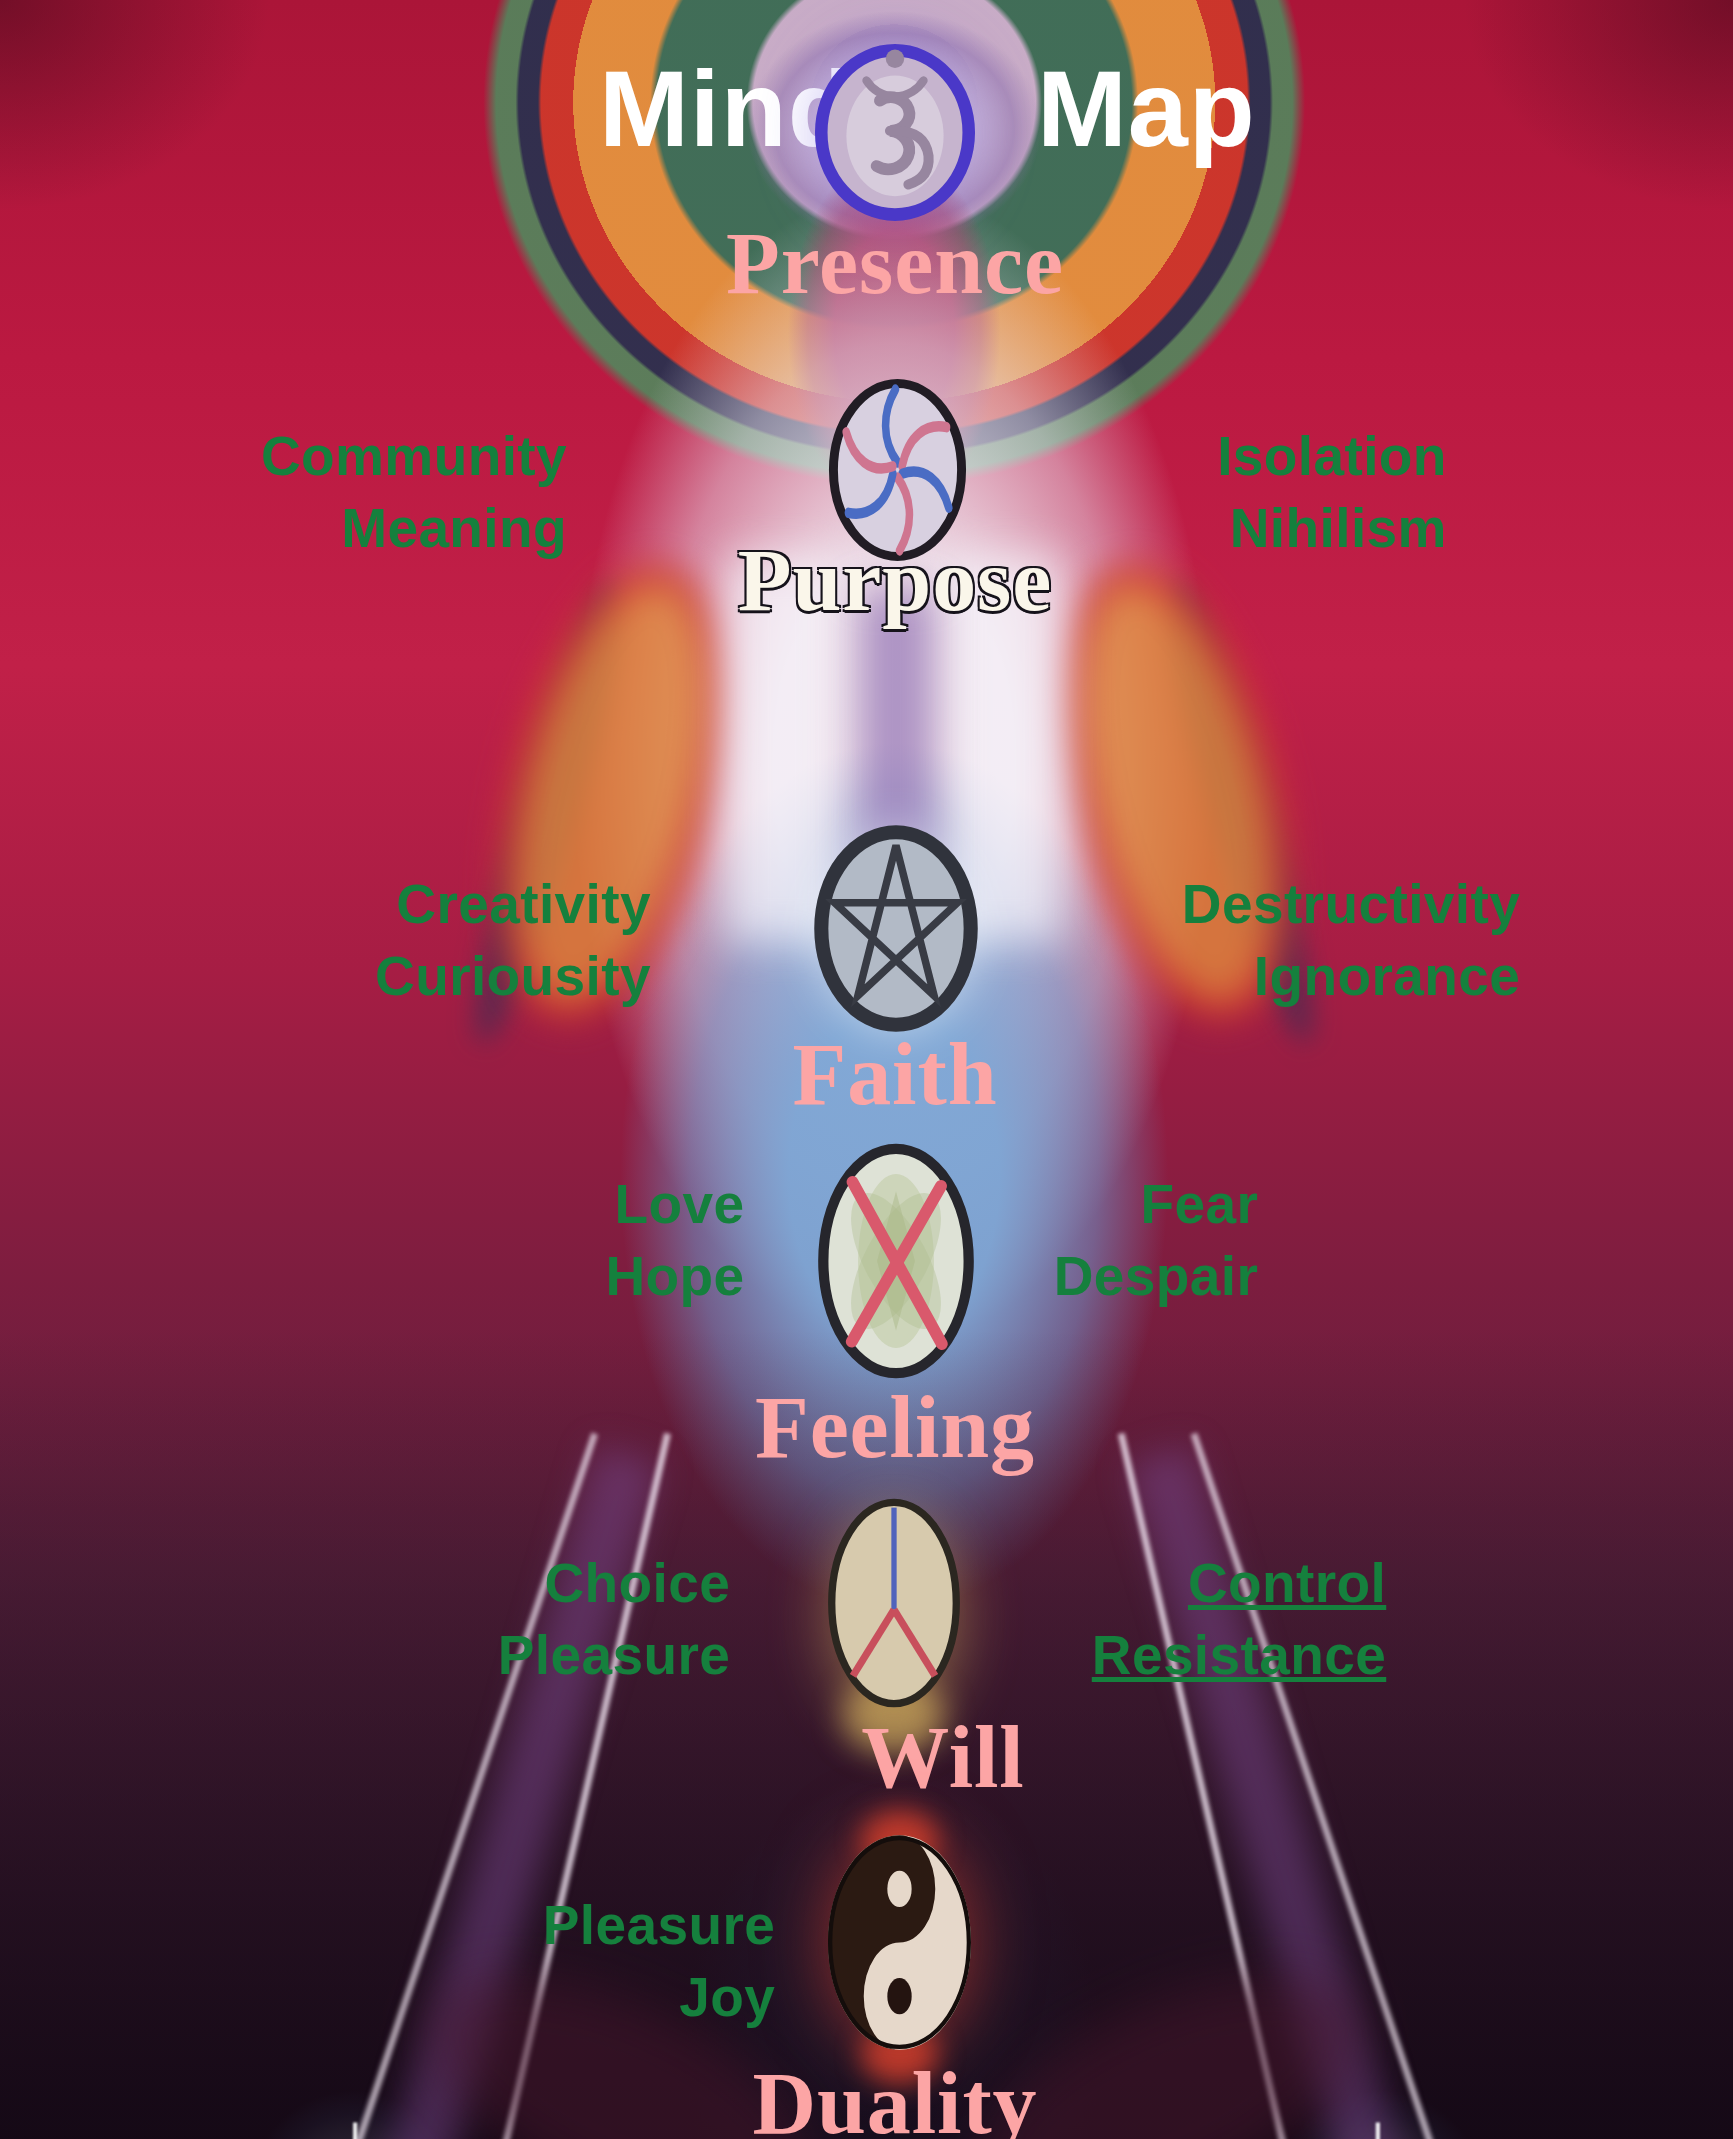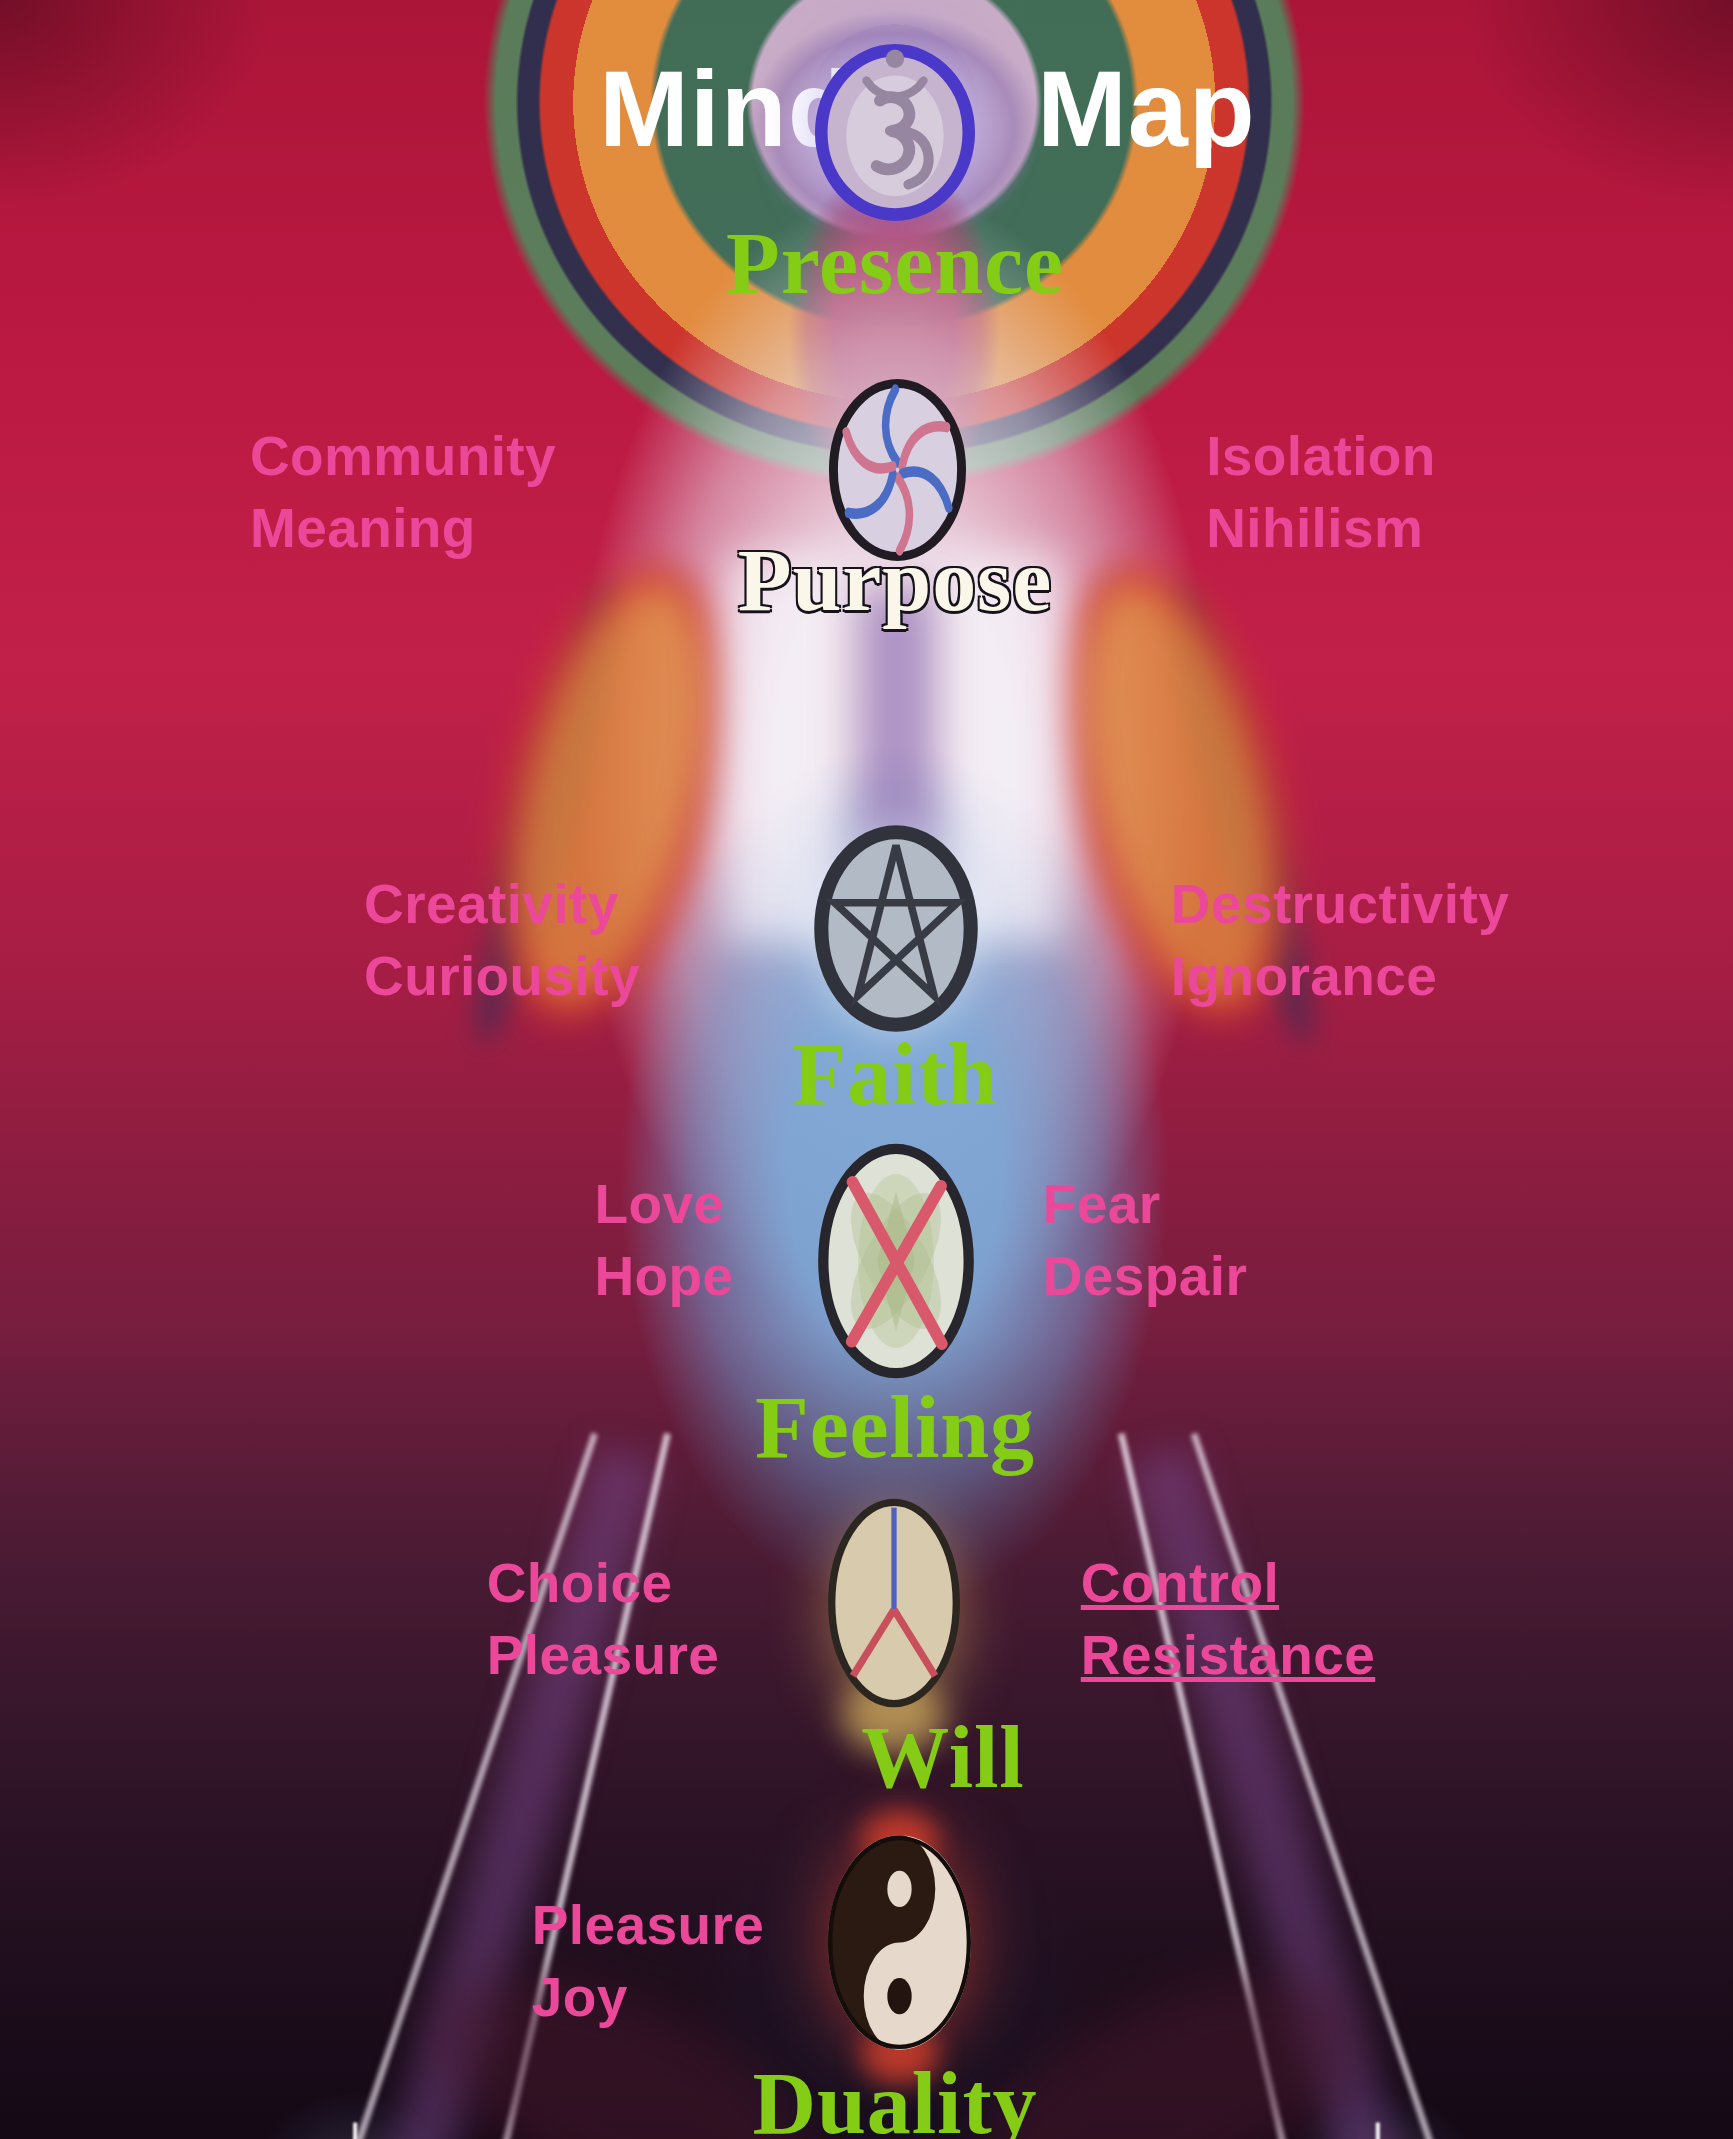--- a/index.html
+++ b/index.html
@@ -39,27 +39,27 @@
         rgba(39,49,79,.92) 55.5% 58.5%,
         rgba(79,138,94,.88) 59% 62%,
         transparent 64%),
       
       linear-gradient(180deg,#ab1538 0%,#bb1941 14%,#c12048 26%,#a61d44 38%,#7d1d3f 50%,#58203c 62%,#3c1a31 74%,#271126 86%,#140a14 100%);
   }
   .figure{position:absolute;inset:0;width:100%;height:100%;}
   
   .attr{
     position:absolute;transform:translate(-50%,-50%);
-    color:#ec4899;font-weight:700;font-size:55px;line-height:72px;
-    text-align:left;white-space:nowrap;letter-spacing:0.4px;
+    color:#15803d;font-weight:700;font-size:55px;line-height:72px;
+    text-align:right;white-space:nowrap;letter-spacing:0.4px;margin-left:11px;
   }
   .level{
     position:absolute;left:895px;transform:translateX(-50%);
     font-family:"Liberation Serif","DejaVu Serif",serif;font-weight:700;
-    font-size:88px;line-height:1.1;color:#84cc16;white-space:nowrap;letter-spacing:0.9px;
+    font-size:88px;line-height:1.1;color:#fca5a5;white-space:nowrap;letter-spacing:0.9px;
   }
   .level.outlined{
     color:#faf6ea;
     text-shadow:-2.1px -2.1px 0 #16131b,2.1px -2.1px 0 #16131b,-2.1px 2.1px 0 #16131b,2.1px 2.1px 0 #16131b,0 2.6px 0 #16131b;
   }
   .title-word{
     position:absolute;top:55px;color:#ffffff;font-weight:700;
     font-size:108px;line-height:1;letter-spacing:0.9px;white-space:nowrap;
   }
   

